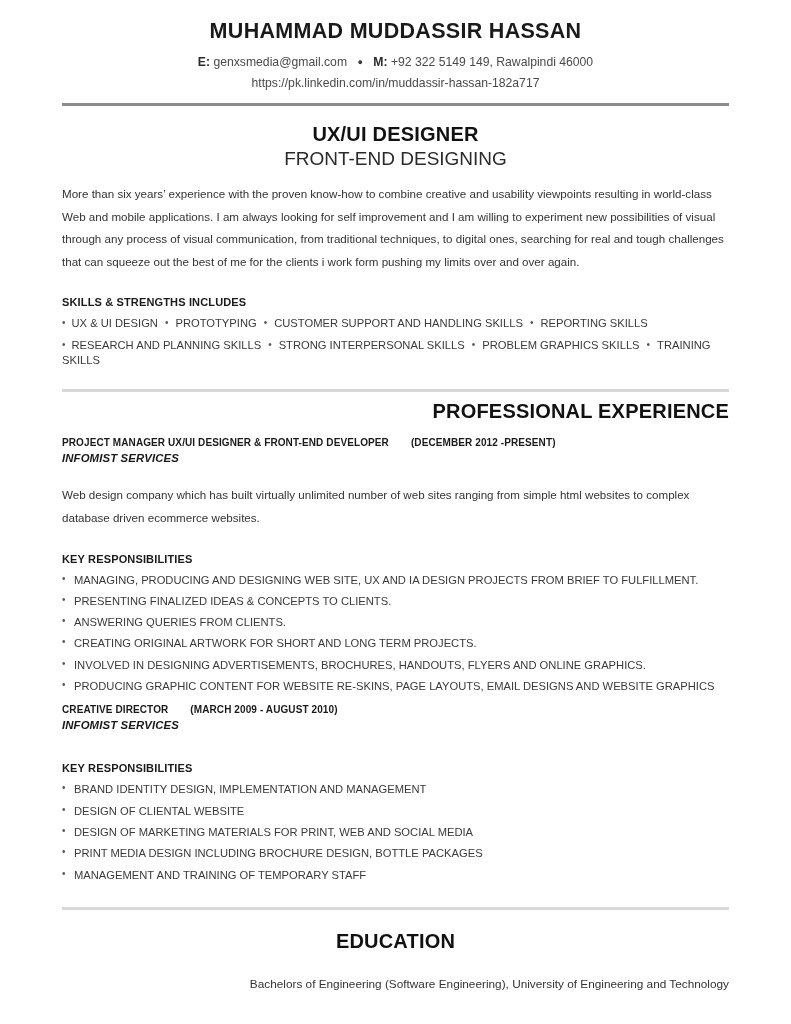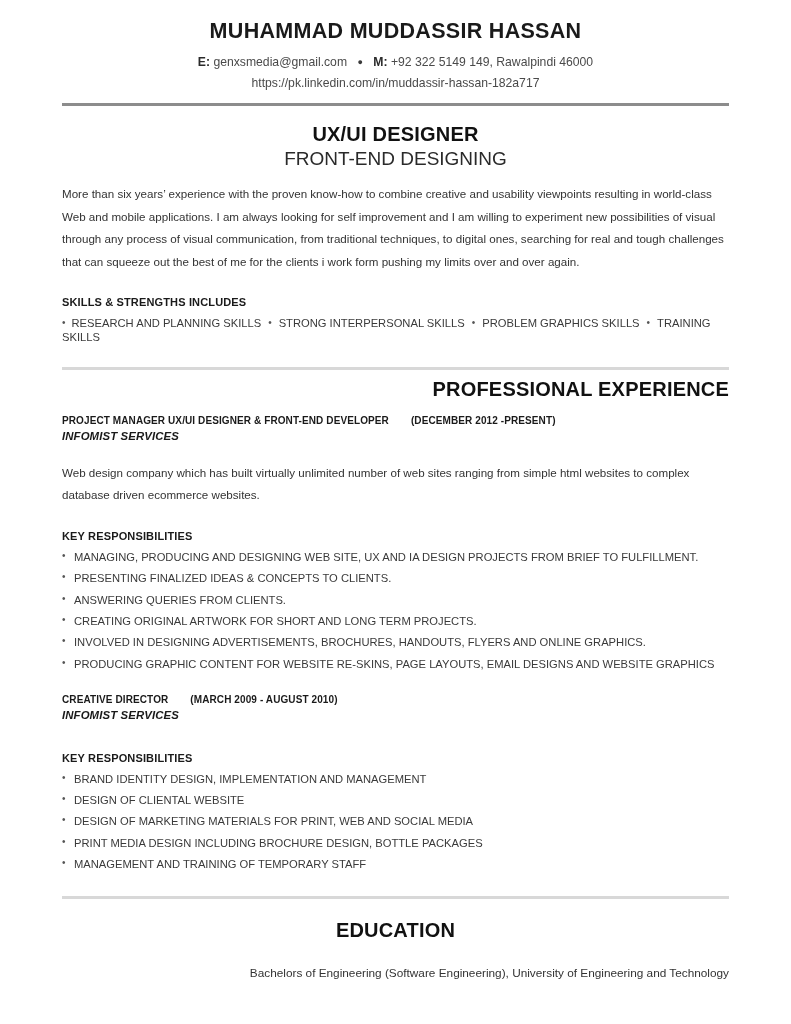--- a/index.html
+++ b/index.html
@@ -221,20 +221,23 @@
 
   <div class="rule-dark"></div>
 
   <div class="job-title-main">UX/UI DESIGNER</div>
   <div class="job-title-sub">FRONT-END DESIGNING</div>
 
   <div class="summary">More than six years’ experience with the proven know-how to combine creative and usability viewpoints resulting in world-class Web and mobile applications. I am always looking for self improvement and I am willing to experiment new possibilities of visual through any process of visual communication, from traditional techniques, to digital ones, searching for real and tough challenges that can squeeze out the best of me for the clients i work form pushing my limits over and over again.</div>
 
   <div class="block-head">SKILLS &amp; STRENGTHS INCLUDES</div>
 
+  <div class="inline-skill-row">
+    <span class="dot">•</span><span>UX &amp; UI DESIGN</span><span class="dot-mid">•</span><span>PROTOTYPING</span><span class="dot-mid">•</span><span>CUSTOMER SUPPORT AND HANDLING SKILLS</span><span class="dot-mid">•</span><span>REPORTING SKILLS</span>
+  </div>
 
   <div class="inline-skill-row">
     <span class="dot">•</span><span>RESEARCH AND PLANNING SKILLS</span><span class="dot-mid">•</span><span>STRONG INTERPERSONAL SKILLS</span><span class="dot-mid">•</span><span>PROBLEM GRAPHICS SKILLS</span><span class="dot-mid">•</span><span>TRAINING SKILLS</span>
   </div>
 
   <div class="rule-light sp-rule-exp"></div>
 
   <div class="section-title sp-exp">PROFESSIONAL EXPERIENCE</div>
 
   <div class="role-line">
@@ -245,21 +248,21 @@
   <div class="resp-head">KEY RESPONSIBILITIES</div>
   <ul class="resp">
     <li>MANAGING, PRODUCING AND DESIGNING WEB SITE, UX AND IA DESIGN PROJECTS FROM BRIEF TO FULFILLMENT.</li>
     <li>PRESENTING FINALIZED IDEAS &amp; CONCEPTS TO CLIENTS.</li>
     <li>ANSWERING QUERIES FROM CLIENTS.</li>
     <li>CREATING ORIGINAL ARTWORK FOR SHORT AND LONG TERM PROJECTS.</li>
     <li>INVOLVED IN DESIGNING ADVERTISEMENTS, BROCHURES, HANDOUTS, FLYERS AND ONLINE GRAPHICS.</li>
     <li>PRODUCING GRAPHIC CONTENT FOR WEBSITE RE-SKINS, PAGE LAYOUTS, EMAIL DESIGNS AND WEBSITE GRAPHICS</li>
   </ul>
 
-  <div class="role-line" style="margin-top:24px;">
+  <div class="role-line" style="margin-top:12px;">
     <span>CREATIVE DIRECTOR</span><span class="dates">(MARCH 2009 - AUGUST 2010)</span>
   </div>
   <div class="company">INFOMIST SERVICES</div>
   <div class="resp-head" style="margin-top:31px;">KEY RESPONSIBILITIES</div>
   <ul class="resp">
     <li>BRAND IDENTITY DESIGN, IMPLEMENTATION AND MANAGEMENT</li>
     <li>DESIGN OF CLIENTAL WEBSITE</li>
     <li>DESIGN OF MARKETING MATERIALS FOR PRINT, WEB AND SOCIAL MEDIA</li>
     <li>PRINT MEDIA DESIGN INCLUDING BROCHURE DESIGN, BOTTLE PACKAGES</li>
     <li>MANAGEMENT AND TRAINING OF TEMPORARY STAFF</li>

